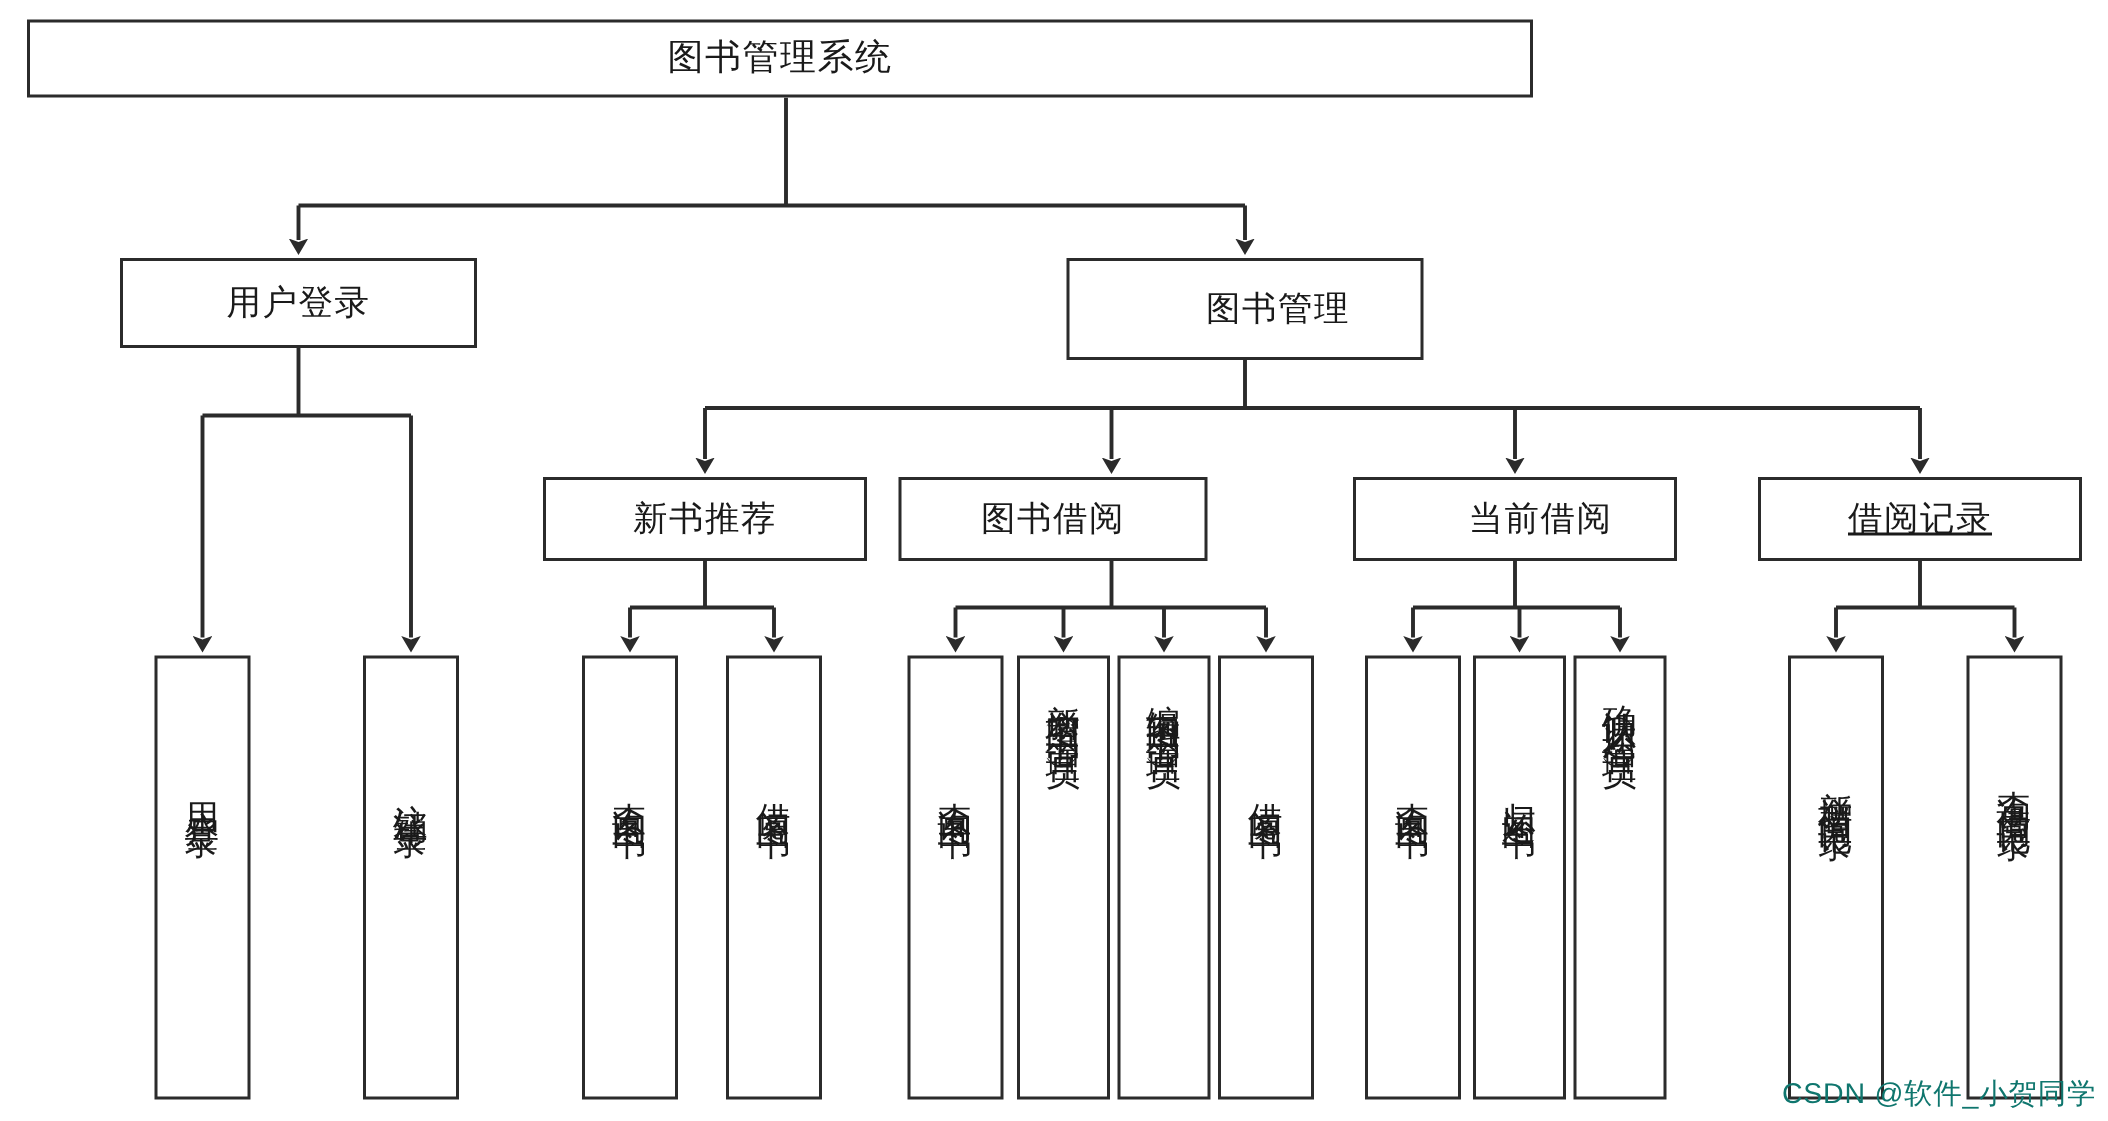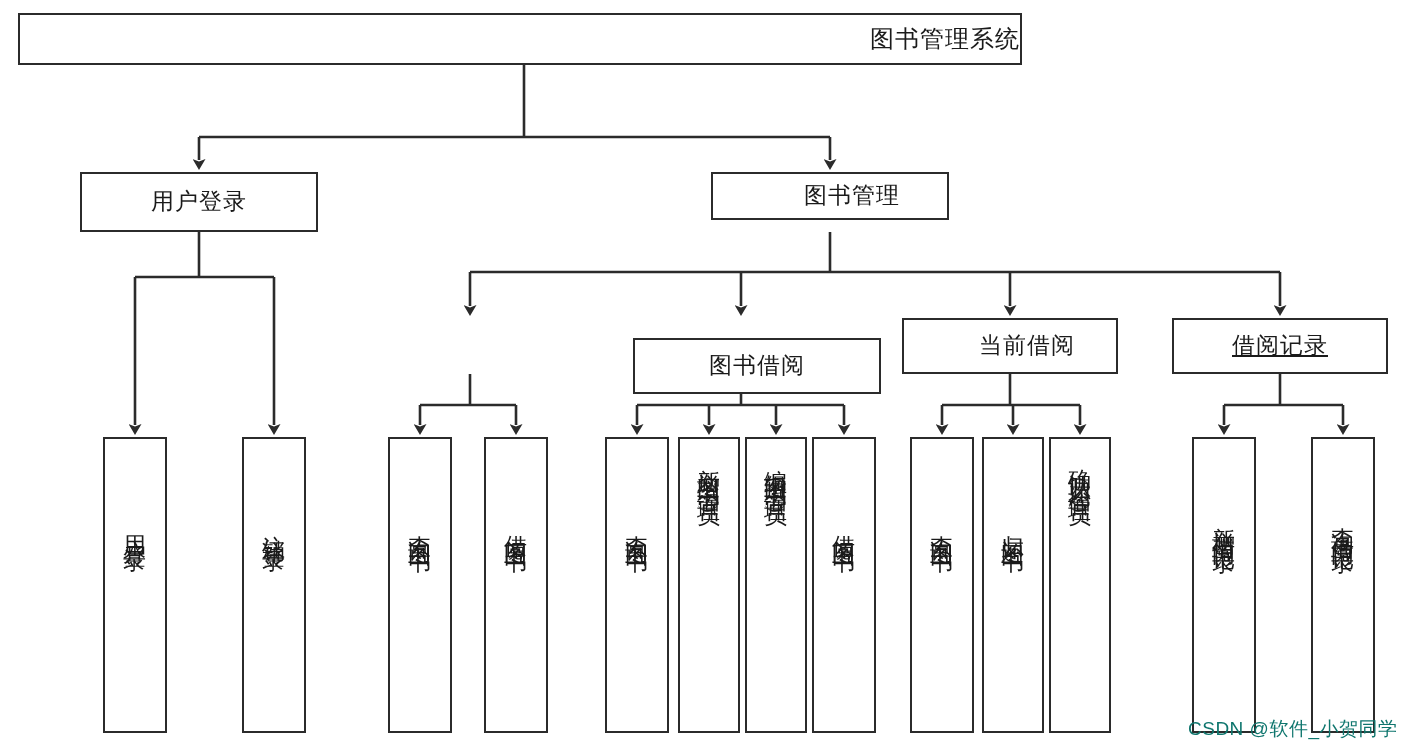--- a/index.html
+++ b/index.html
@@ -116,32 +116,35 @@
       <path d="M1013,405 L1013,425" marker-end="url(#arrow)"></path>
       <path d="M1080,405 L1080,425" marker-end="url(#arrow)"></path>
 
       <path d="M1280,374 L1280,405"></path>
       <path d="M1224,405 L1343,405"></path>
       <path d="M1224,405 L1224,425" marker-end="url(#arrow)"></path>
       <path d="M1343,405 L1343,425" marker-end="url(#arrow)"></path>
     </g>
   </svg>
 
-  <div class="node horiz root" style="left:18px; top:13px; width:1004px; height:52px;justify-content:flex-end;">
+  <div class="node horiz root" style="left:18px; top:13px; width:1004px; height:52px;">
     <span>图书管理系统</span>
   </div>
 
   <div class="node horiz" style="left:80px; top:172px; width:238px; height:60px;">
     <span>用户登录</span>
   </div>
-  <div class="node horiz" style="left:711px; top:172px; width:238px; height:48px;padding-left:44px;">
+  <div class="node horiz" style="left:711px; top:172px; width:238px; height:68px;padding-left:44px;">
     <span>图书管理</span>
   </div>
 
-  <div class="node horiz" style="left:633px; top:318px; width:248px; height:56px;margin-top:20px;">
+  <div class="node horiz" style="left:362px; top:318px; width:216px; height:56px;">
+    <span>新书推荐</span>
+  </div>
+  <div class="node horiz" style="left:599px; top:318px; width:206px; height:56px;">
     <span>图书借阅</span>
   </div>
   <div class="node horiz" style="left:902px; top:318px; width:216px; height:56px;padding-left:34px;">
     <span>当前借阅</span>
   </div>
   <div class="node horiz" style="left:1172px; top:318px; width:216px; height:56px;text-decoration:underline;">
     <span>借阅记录</span>
   </div>
 
   <div class="node vert" style="left:103px; top:437px; width:64px; height:296px;">

